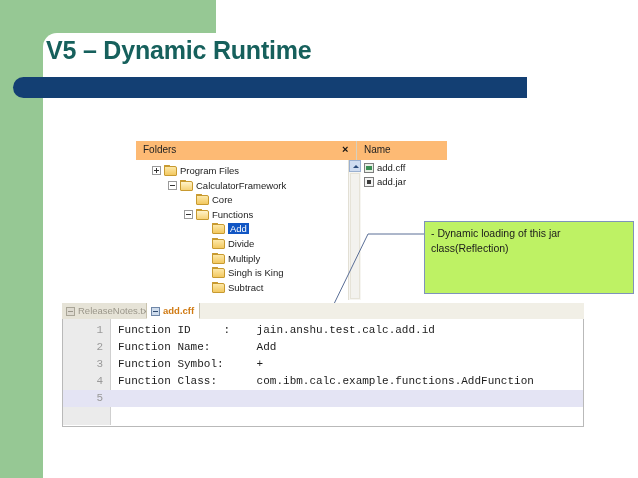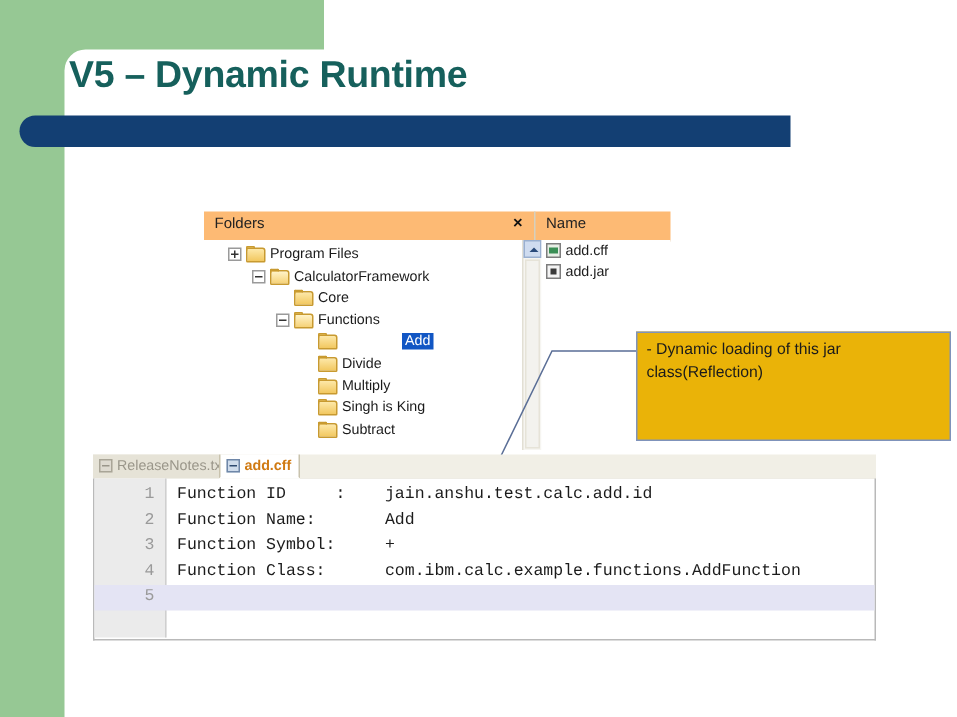--- a/index.html
+++ b/index.html
@@ -93,21 +93,21 @@
   .folder-ic .f-tab{
     position:absolute;left:0;top:0px;width:6px;height:3px;
     background:#f4cf72;border:1px solid #c89a30;border-bottom:none;
     border-radius:1px 1px 0 0;box-sizing:border-box;
   }
   .folder-ic.open .f-back{
     background:linear-gradient(#fff3c9,#f6d277);
   }
   .tree-label{vertical-align:middle;}
   .tree-label.sel{
-    background:#1156c4;color:#ffffff;padding:0 2px;margin-left:40px;
+    background:#1156c4;color:#ffffff;padding:0 2px;
   }
 
   .scroll-col{
     position:absolute;left:212px;top:19px;width:12px;height:140px;
     background:#f6f5f1;border-left:1px solid #e2dfd4;
   }
   .scroll-up{
     position:absolute;left:0px;top:0px;width:12px;height:12px;
     background:#cfdcf0;border:1px solid #9ab0d0;box-sizing:border-box;
   }
@@ -133,21 +133,21 @@
   .file-ic.cff:after{
     content:"";position:absolute;left:1px;top:2px;width:6px;height:4px;background:#3a8f55;
   }
   .file-ic.jar:after{
     content:"";position:absolute;left:2px;top:2px;width:4px;height:4px;background:#3a3a3a;
   }
 
   
   .callout{
     position:absolute;left:424px;top:221px;width:210px;height:73px;
-    background:#eab308;border:1px solid #7f93bb;
+    background:#bef264;border:1px solid #7f93bb;
     box-sizing:border-box;
   }
   .callout-text{
     position:absolute;left:6px;top:4px;width:198px;
     font-size:10.5px;line-height:14.5px;color:#1b1b1b;
   }
   .leader{position:absolute;left:330px;top:218px;width:100px;height:92px;pointer-events:none;}
 
   
   .editor{

